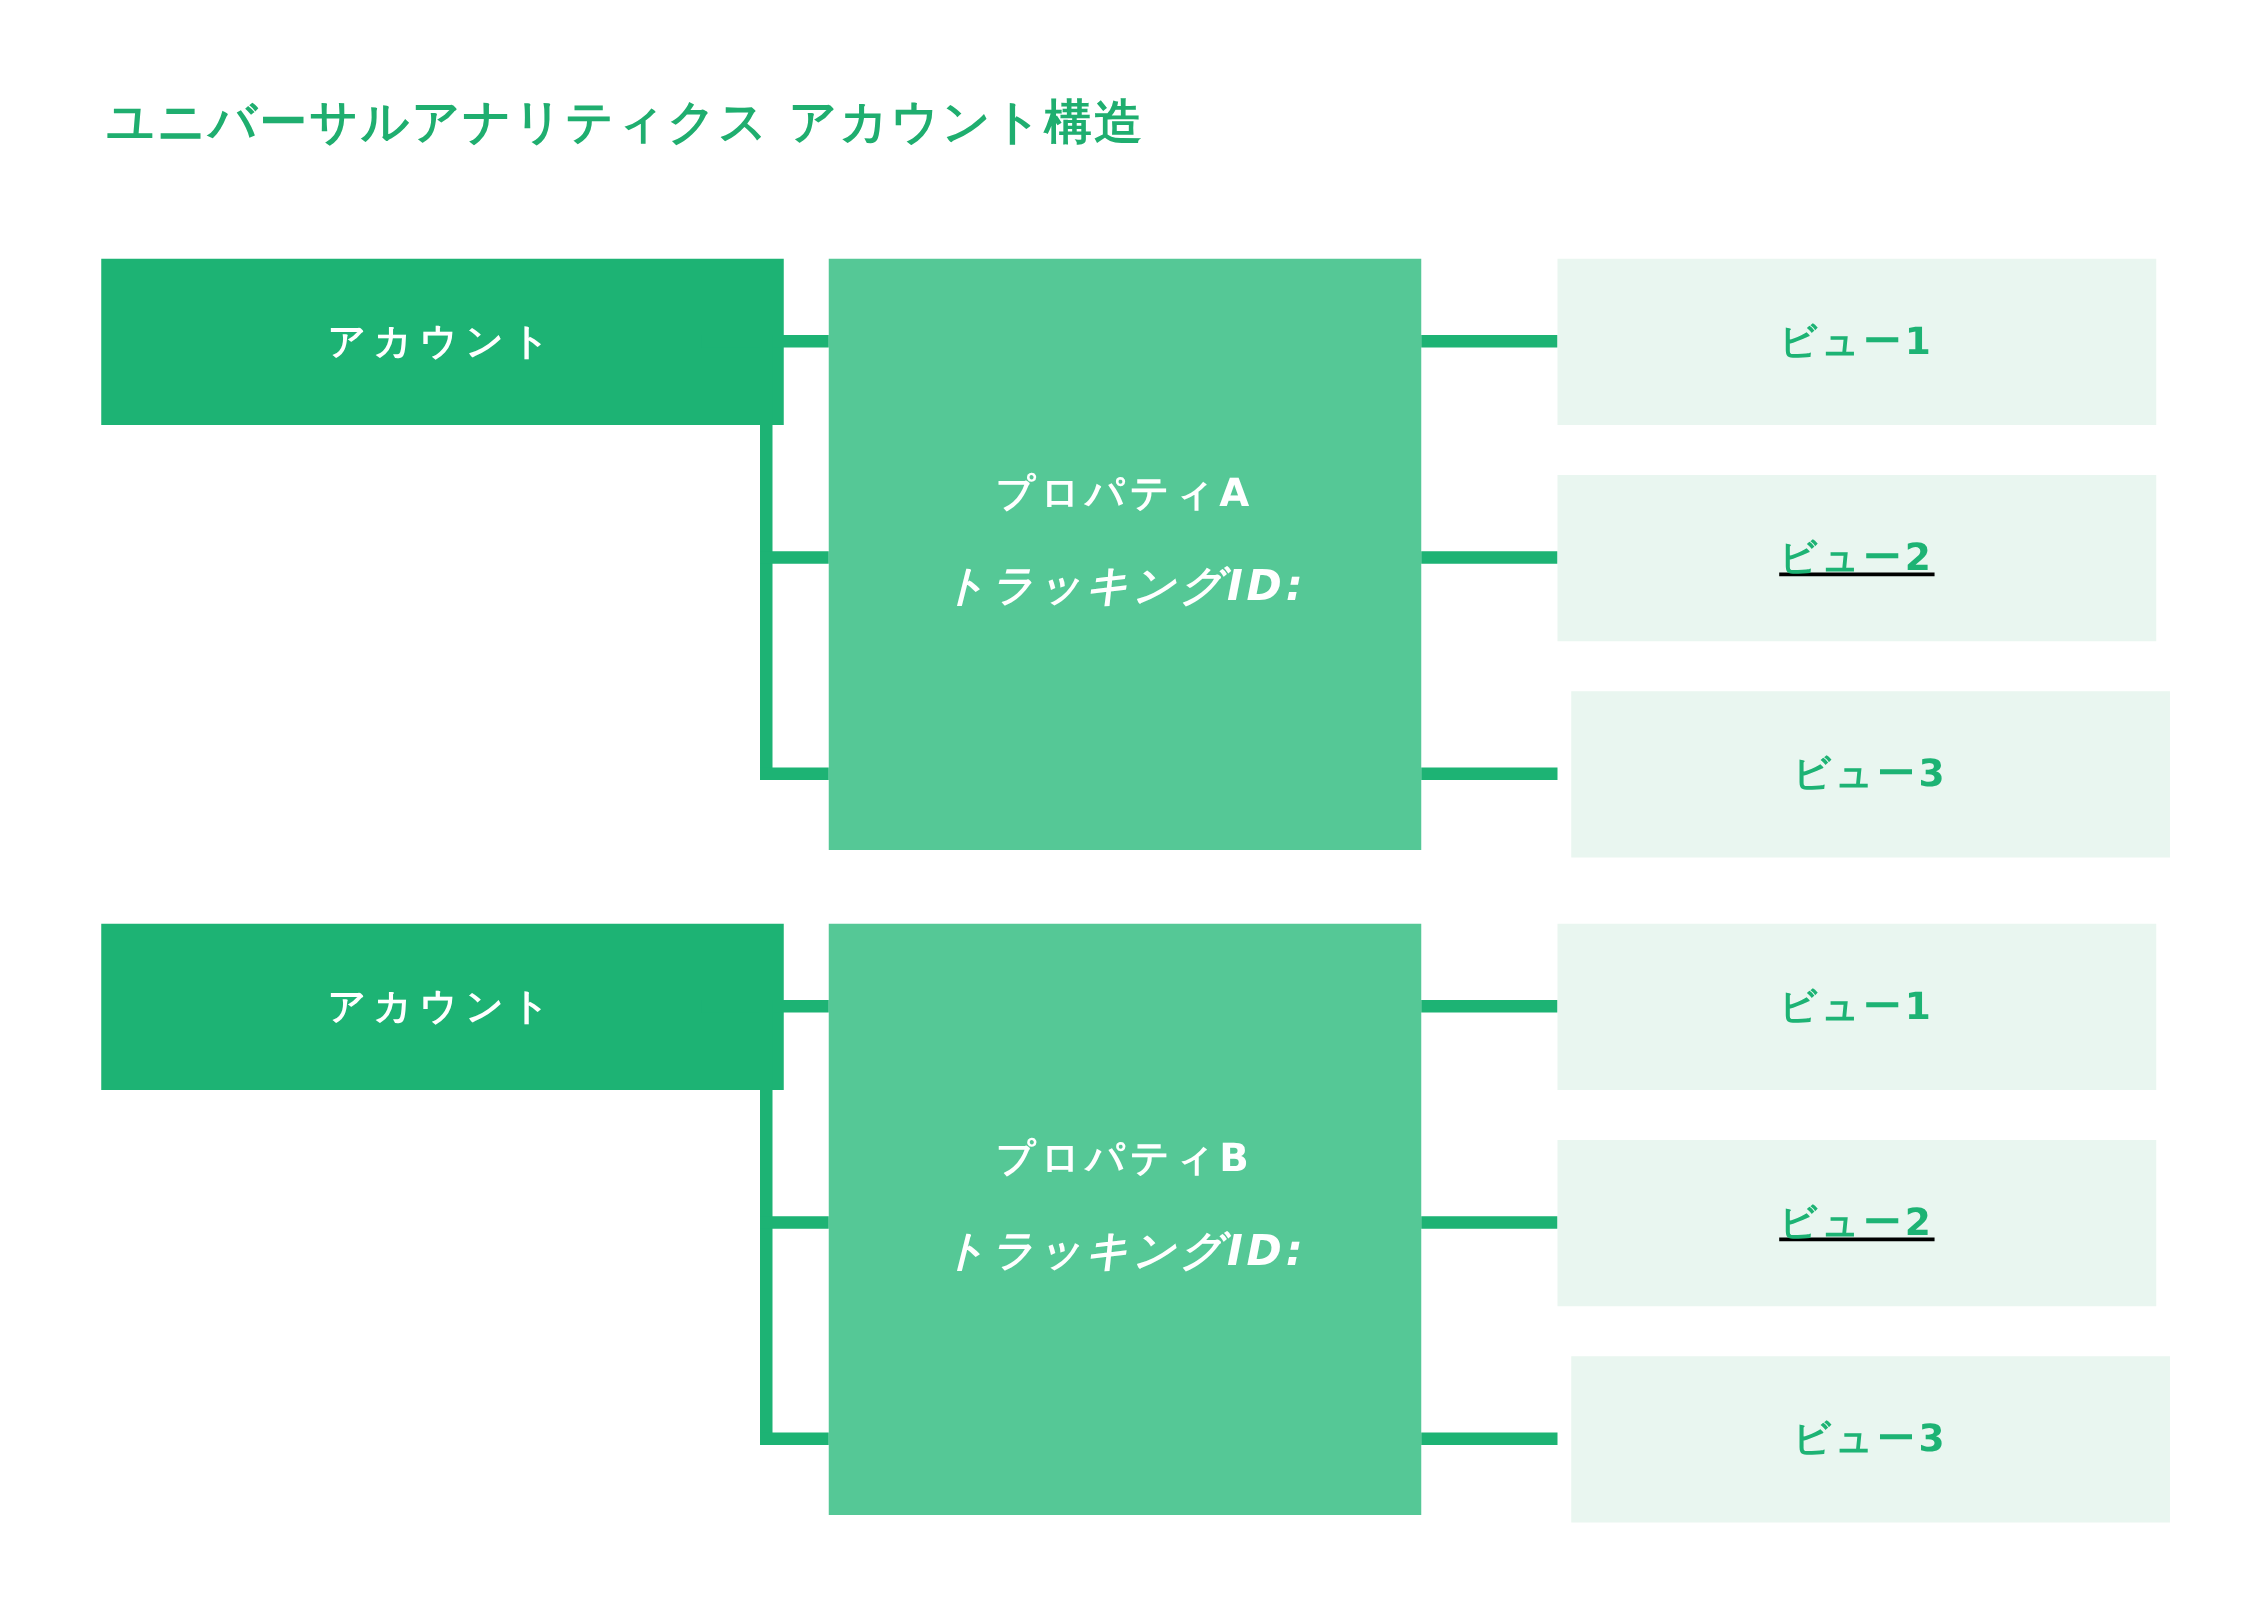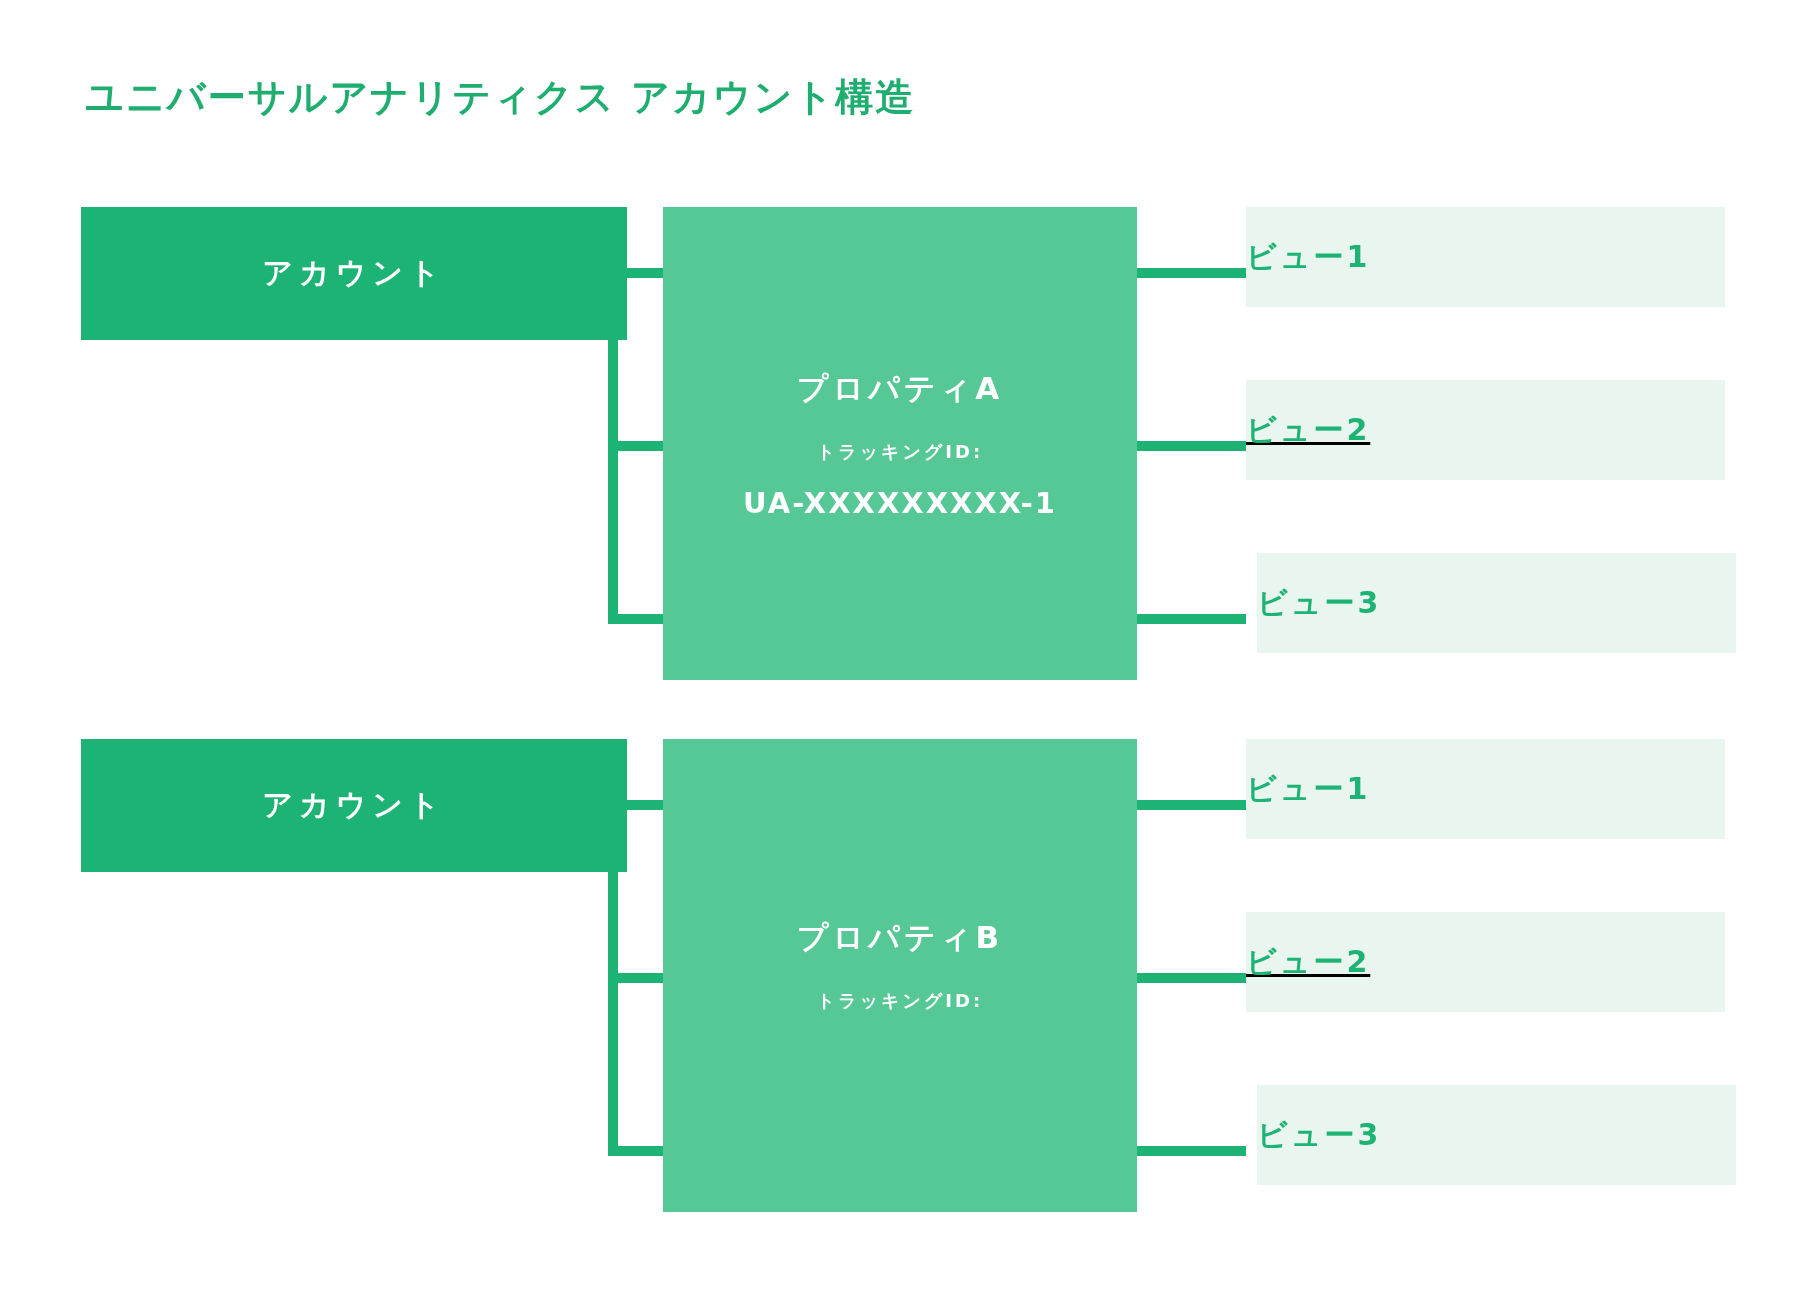--- a/index.html
+++ b/index.html
@@ -68,38 +68,39 @@
     text-align: center;
     color: #ffffff;
     font-weight: bold;
   }
   .prop-name {
     font-size: 31px;
     letter-spacing: 4px;
     margin-bottom: 30px;
   }
   .prop-tracking {
-    font-size: 18px;
+    font-size: 34px;
     letter-spacing: 3px;
     margin-bottom: 22px;
+    font-style: italic;
   }
   .prop-id {
     font-size: 29px;
     letter-spacing: 2px;
   }
 
   .view-box {
     position: absolute;
     left: 1246px;
     width: 479px;
-    height: 100px;
+    height: 133px;
     background: #e9f6f0;
     display: flex;
     align-items: center;
-    justify-content: flex-start;
+    justify-content: center;
   }
   .view-box span {
     color: #1db374;
     font-size: 30px;
     font-weight: bold;
     letter-spacing: 3px;
   }
   .view-row-1 { top: 0; }
   .view-row-2 { top: 173px; text-decoration: underline; }
   .view-row-3 { top: 346px; margin-left: 11px; }
@@ -133,21 +134,20 @@
     </div>
 
     <div class="line line-acct"></div>
     <div class="line line-trunk"></div>
     <div class="line line-stub-2"></div>
     <div class="line line-stub-3"></div>
 
     <div class="property-box">
       <div class="prop-name">プロパティA</div>
       <div class="prop-tracking">トラッキングID:</div>
-      <div class="prop-id">UA-XXXXXXXXX-1</div>
     </div>
 
     <div class="line line-view line-view-1"></div>
     <div class="line line-view line-view-2"></div>
     <div class="line line-view line-view-3"></div>
 
     <div class="view-box view-row-1">
       <span>ビュー1</span>
     </div>
     <div class="view-box view-row-2">

